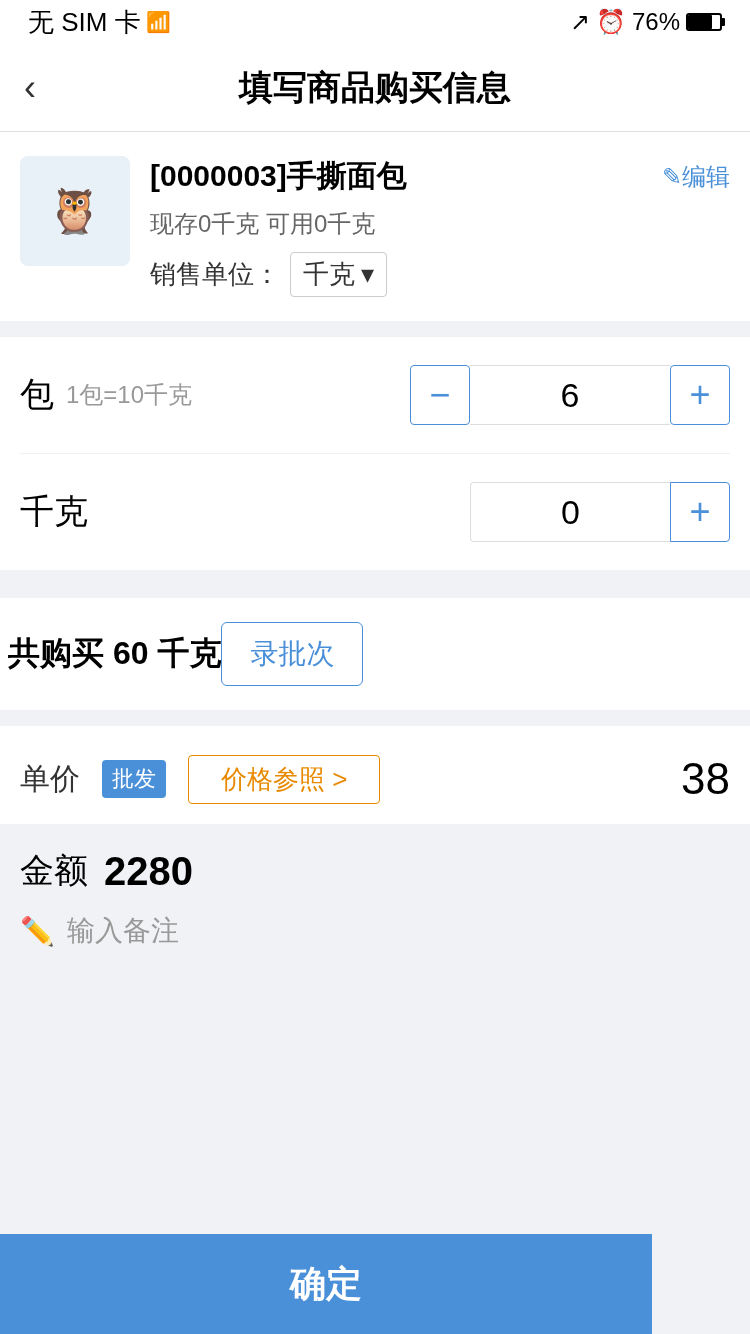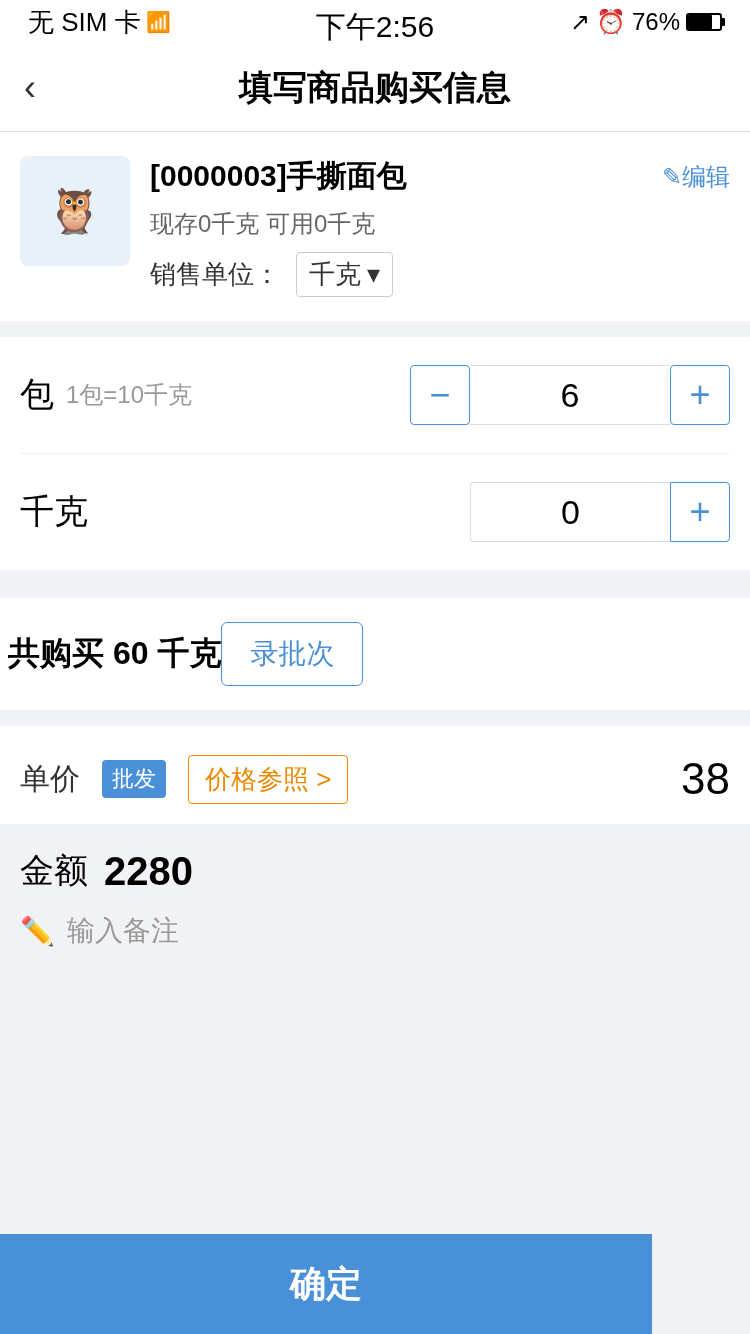--- a/index.html
+++ b/index.html
@@ -142,21 +142,21 @@
       gap: 4px;
     }
     .product-stock {
       font-size: 24px;
       color: #666;
       margin-top: 11px;
     }
     .product-unit-row {
       display: flex;
       align-items: center;
-      gap: 16px;
+      gap: 10px;
       margin-top: 12px;
       font-size: 26px;
       color: #333;
     }
     .unit-select {
       border: 1px solid #ccc;
       border-radius: 4px;
       padding: 4px 12px;
       font-size: 26px;
       color: #333;
@@ -276,21 +276,21 @@
     .price-badge {
       background: #4a90d9;
       color: #fff;
       font-size: 22px;
       padding: 4px 10px;
       border-radius: 4px;
     }
     .price-ref-btn {
       border: 1.5px solid #e88a00;
       border-radius: 4px;
-      padding: 6px 16px;
+      padding: 6px 32px;
       font-size: 26px;
       color: #e88a00;
       background: #fff;
       cursor: pointer;
       display: flex;
       align-items: center;
       gap: 4px;
       text-align: right;
     }
     .price-value {
@@ -359,21 +359,20 @@
 </head>
 <body>
 
 <div class="main-content">
 
   <div class="status-bar">
     <div class="status-left">
       <span>无 SIM 卡</span>
       <span class="wifi-icon">📶</span>
     </div>
-    <div class="status-center">下午2:56</div>
     <div class="status-right">
       <span>↗</span>
       <span>⏰</span>
       <span>76%</span>
       <span class="battery-bar">
         <div class="battery-fill"></div>
       </span>
     </div>
   </div>
 

